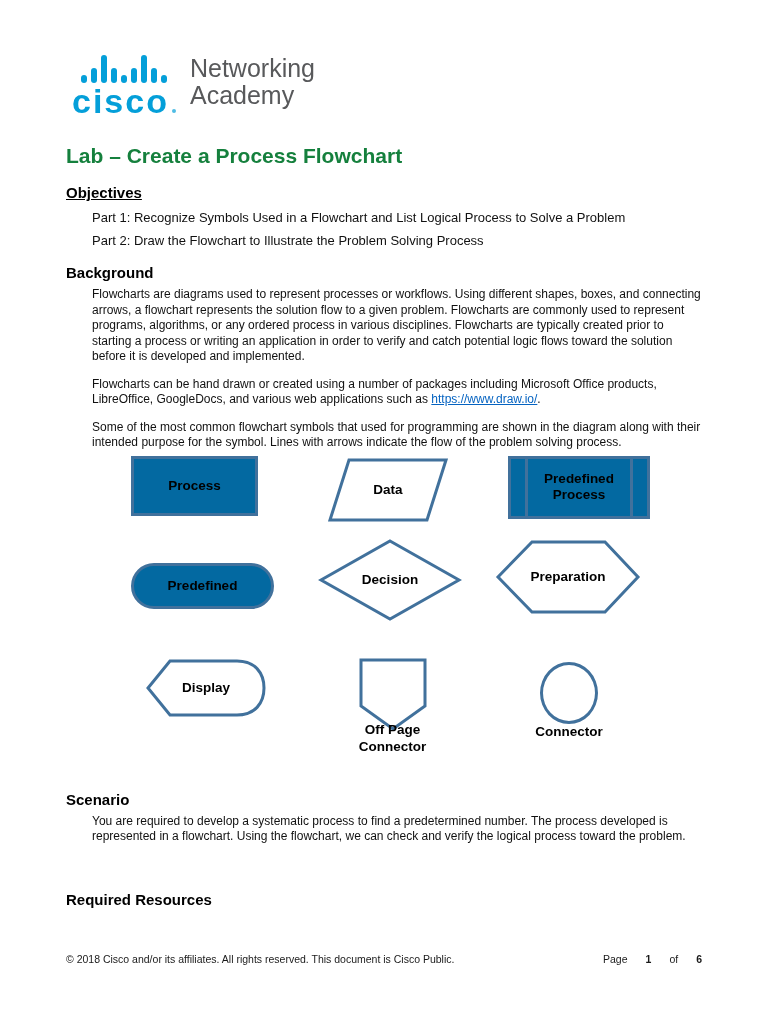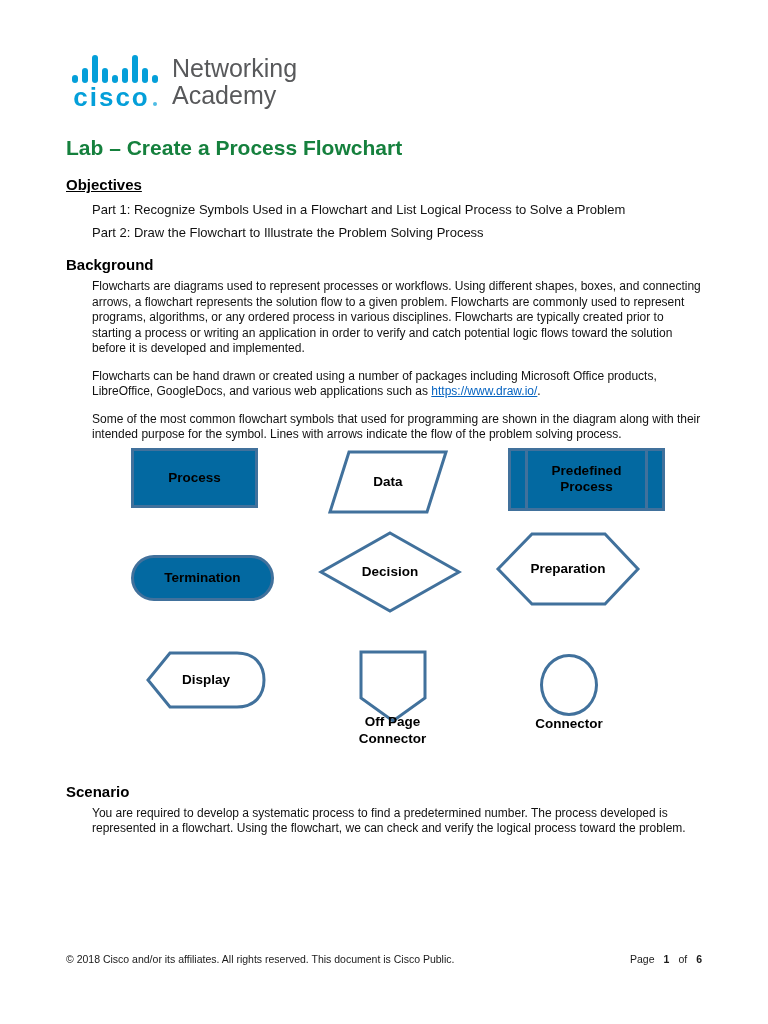--- a/index.html
+++ b/index.html
@@ -12,21 +12,21 @@
   
   .header { padding:55px 0 0 72px; display:flex; gap:14px; align-items:flex-start; }
   .logo-left { display:flex; flex-direction:column; align-items:center; }
   .bars { display:flex; align-items:flex-end; gap:4px; height:28px; }
   .bars span { display:block; width:6px; background:var(--brand,#049FD9); border-radius:3px; }
   .bars span:nth-child(1), .bars span:nth-child(5), .bars span:nth-child(9) { height:8px; }
   .bars span:nth-child(2), .bars span:nth-child(4),
   .bars span:nth-child(6), .bars span:nth-child(8) { height:15px; }
   .bars span:nth-child(3), .bars span:nth-child(7) { height:28px; }
   .brand-row { display:flex; align-items:baseline; }
-  .brand { font-size:26px; font-weight:bold; color:var(--brand,#049FD9); letter-spacing:2px; line-height:1.0; margin-top:1px; }
+  .brand { font-size:34px; font-weight:bold; color:var(--brand,#049FD9); letter-spacing:2px; line-height:1.0; margin-top:1px; }
   .tm-dot { width:4px; height:4px; background:var(--brand,#049FD9); border-radius:50%; margin-left:3px; opacity:.7; }
   .logo-right { color:var(--gray_text,#58595B); font-size:25px; line-height:27px; font-weight:400; }
   
   .content { padding:0 66px; }
   h1 { margin-top:26px; font-size:21px; line-height:24px; font-weight:bold; color:#15803d; }
   h2 { font-size:15px; line-height:18px; font-weight:bold; color:#000; }
   .h-objectives { margin-top:16px;text-decoration:underline; }
   .h-background { margin-top:16px; }
   .h-scenario   { margin-top:0; }
   .h-required   { margin-top:46px; }
@@ -47,21 +47,21 @@
   .inner-line { position:absolute; top:0; bottom:0; width:3px; background:var(--stroke,#41719C); }
   .free-label {
     position:absolute; text-align:center; font-size:13.5px; font-weight:bold; line-height:17px; color:#000;
   }
   
   .footer {
     position:absolute; top:953px; left:66px; right:66px;
     display:flex; justify-content:space-between; align-items:baseline;
     font-size:10.5px; color:#1a1a1a;
   }
-  .pageno { display:inline-flex; gap:9px;align-items:flex-end; }
+  .pageno { display:inline-flex; gap:18px;align-items:flex-end; }
   .pageno .b { font-weight:bold; }
 </style>
 </head>
 <body>
 
 <div class="page">
 
   <div class="header">
     <div class="logo-left">
       <div class="bars">
@@ -104,28 +104,28 @@
         <div class="lbl">Process</div>
       </div>
 
       <div class="shape" style="left:328px; top:7px; width:120px; height:64px;">
         <svg width="120" height="64" viewBox="0 0 120 64">
           <polygon class="shape-stroke" points="21,2 118,2 99,62 2,62"></polygon>
         </svg>
         <div class="lbl">Data</div>
       </div>
 
-      <div class="shape stroke-box" style="left:508px; top:5px; width:157px; height:63px;padding-left:7px;">
+      <div class="shape stroke-box" style="left:508px; top:5px; width:142px; height:63px;padding-left:7px;">
         <div class="inner-line" style="left:14px;"></div>
         <div class="inner-line" style="right:14px;"></div>
         <div class="lbl" style="left:20px; right:20px;">Predefined Process</div>
       </div>
 
       <div class="shape stroke-box" style="left:131px; top:112px; width:143px; height:46px; border-radius:23px;">
-        <div class="lbl">Termination</div>
+        <div class="lbl">Predefined</div>
       </div>
 
       <div class="shape" style="left:495px; top:88px; width:146px; height:76px;">
         <svg width="146" height="76" viewBox="0 0 146 76">
           <polygon class="shape-stroke" points="37,3 110,3 143,38 110,73 37,73 3,38"></polygon>
         </svg>
         <div class="lbl">Preparation</div>
       </div>
 
       <div class="shape" style="left:318px; top:87px; width:144px; height:84px;">
@@ -150,20 +150,21 @@
 
       <div class="shape" style="left:540px; top:211px; width:58px; height:62px; border:3px solid var(--stroke,#41719C); border-radius:50%; background:#fff;"></div>
 
       <div class="free-label" style="left:330px; top:270px; width:125px;text-align:center;">Off Page Connector</div>
       <div class="free-label" style="left:508px; top:272px; width:122px;">Connector</div>
     </div>
 
     <h2 class="h-scenario">Scenario</h2>
     <p class="body first">You are required to develop a systematic process to find a predetermined number. The process developed is represented in a flowchart. Using the flowchart, we can check and verify the logical process toward the problem.</p>
 
+    <h2 class="h-required">Required Resources</h2>
   </div>
 
   <div class="footer">
     <span>© 2018 Cisco and/or its affiliates. All rights reserved. This document is Cisco Public.</span>
     <span class="pageno">
         <span>Page</span>
         <span class="b">1</span>
         <span>of</span>
         <span class="b">6</span>
       </span>

